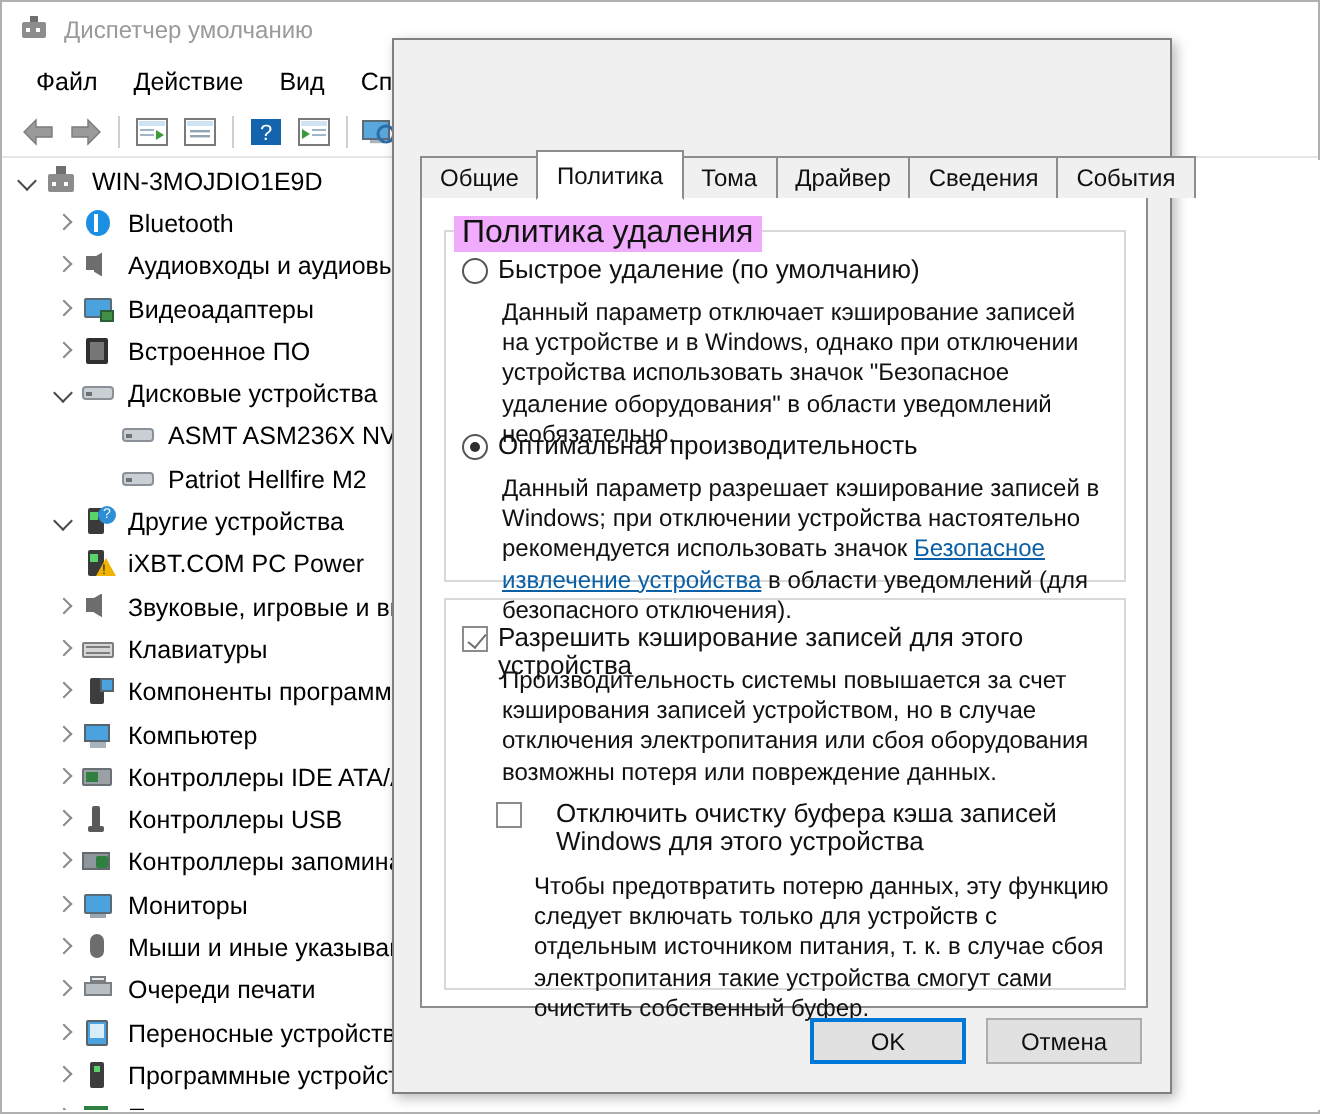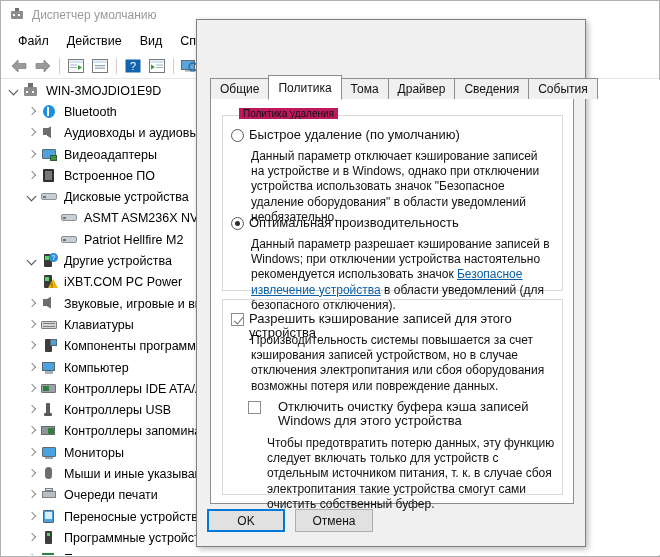--- a/index.html
+++ b/index.html
@@ -240,24 +240,24 @@
     background: #ffffff;
     border: 1px solid #8d8d8d;
   }
 
   .groupbox {
     position: absolute;
     border: 1px solid #d9d9d9;
   }
   .groupbox > .gb-title {
     position: absolute;
-    top: -8px; left: 16px;
-    background: #be185d;
+    top: -8px; left: 4px;
+    background: #f0abfc;
     padding: 0 4px;
-    font-size: 10px;
+    font-size: 16px;
     color: #111;
   }
   #gb-removal { left: 11px; top: 16px; width: 341px; height: 176px; }
   #gb-cache   { left: 11px; top: 200px; width: 341px; height: 196px; }
 
   .opt-row {
     position: absolute;
     display: flex;
     align-items: flex-start;
   }
@@ -309,21 +309,21 @@
   }
   .hyper {
     color: #0b5fa5;
     text-decoration: underline;
   }
 
   #btn-row {
     position: absolute;
     left: 0; right: 0; bottom: 14px;
     display: flex;
-    justify-content: flex-start;
+    justify-content: flex-end;
     padding-right: 14px;
   }
   .dlg-btn {
     width: 78px; height: 23px;
     background: #e1e1e1;
     border: 1px solid #adadad;
     font-size: 12px;
     color: #111;
     display: flex; align-items: center; justify-content: center;
     margin-left: 10px;

